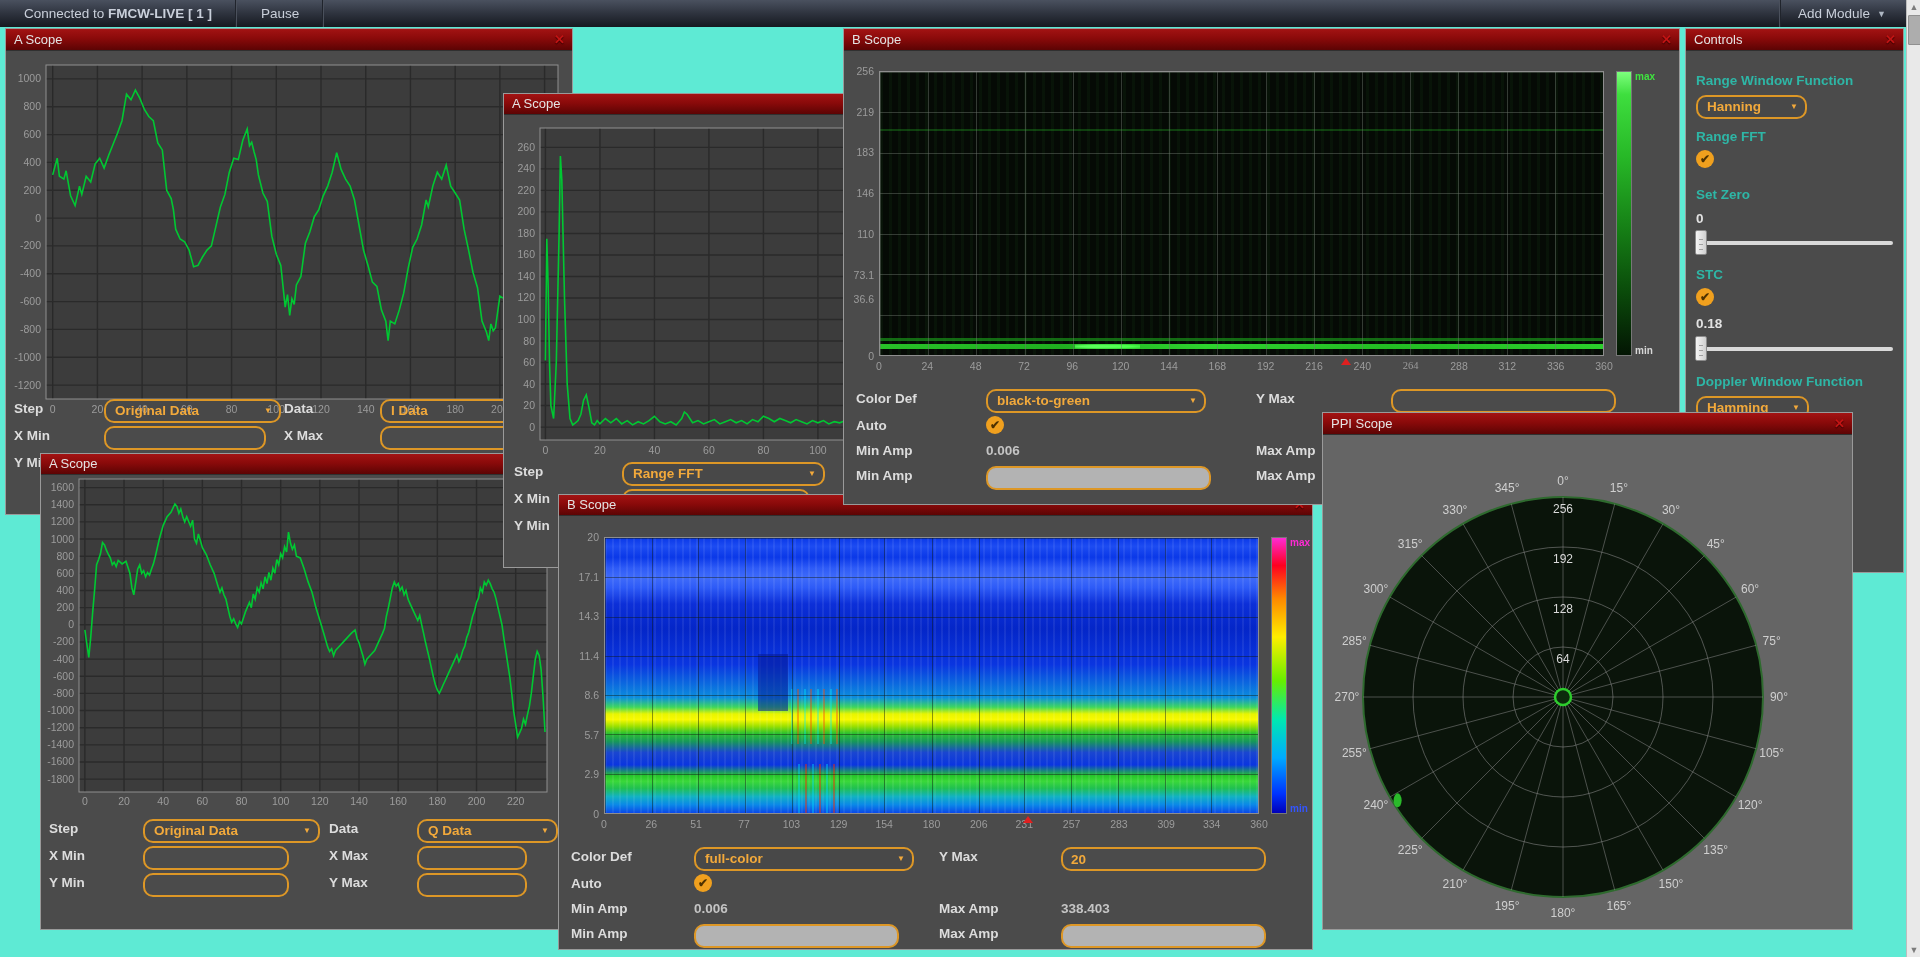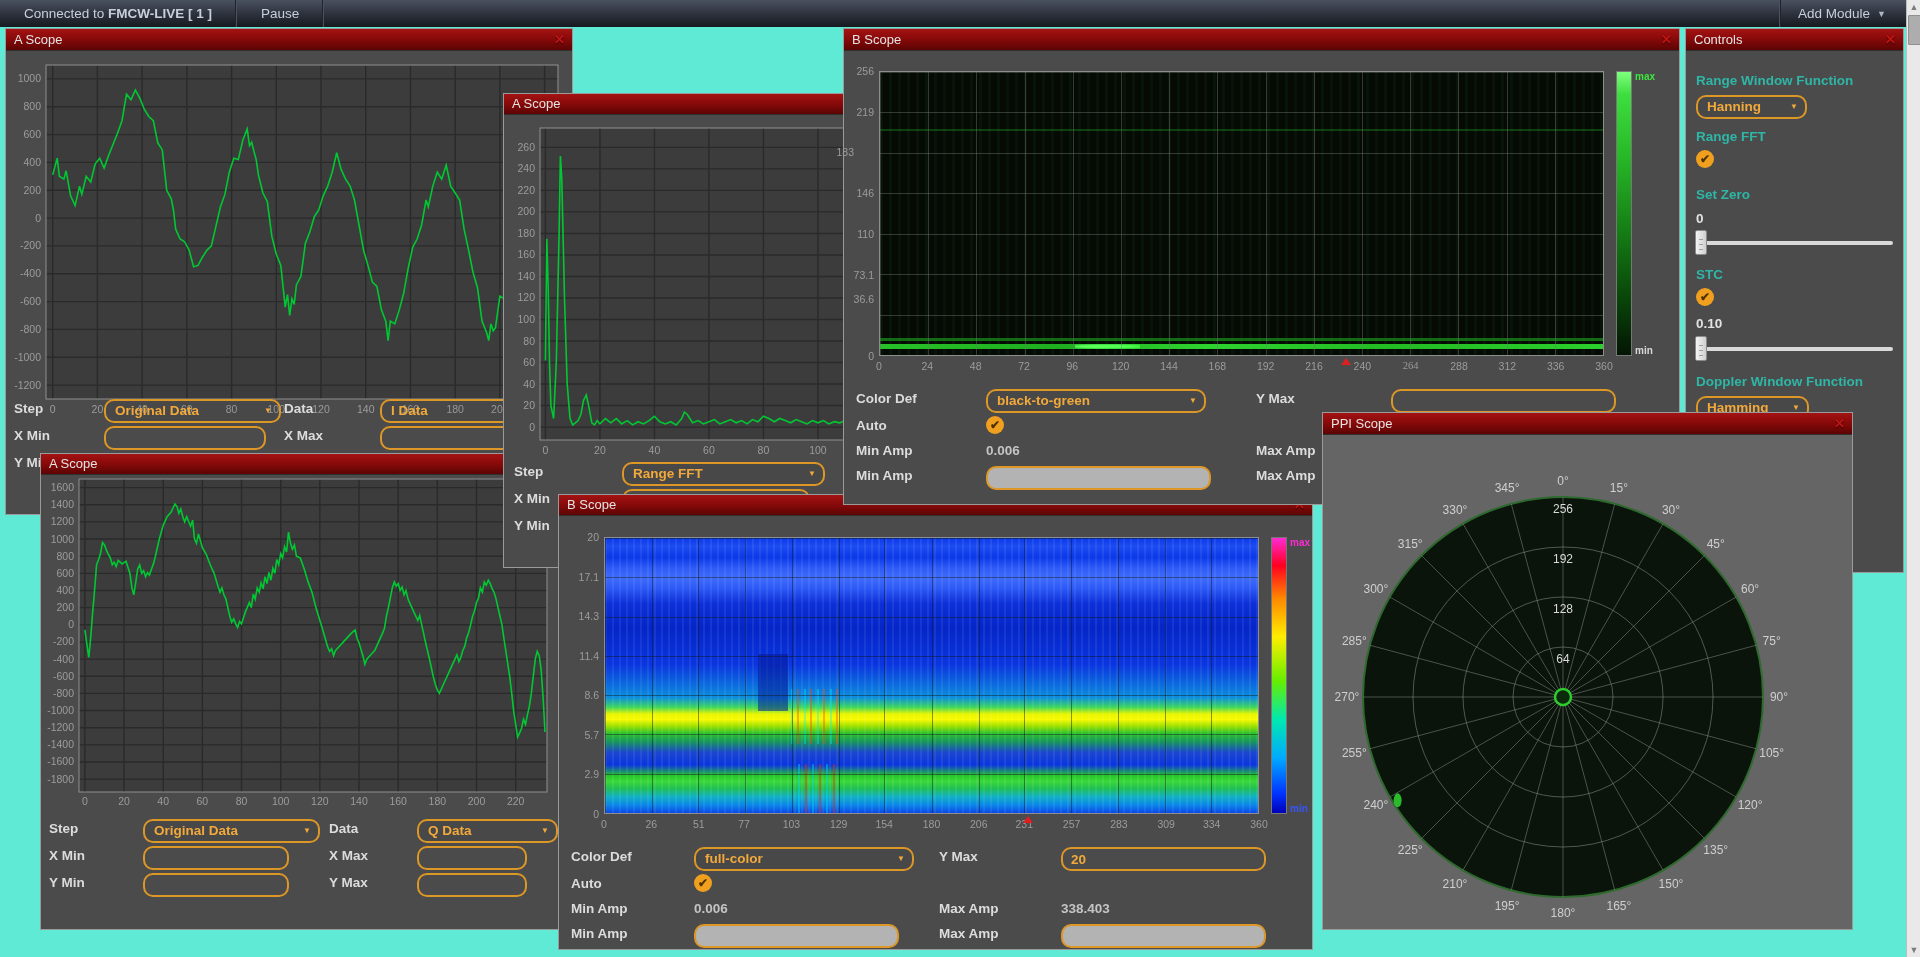--- a/index.html
+++ b/index.html
@@ -376,21 +376,21 @@
         <span class="tick" style="right: 705px; top: 14px;">20</span>
         <span class="tick" style="right: 705px; top: 53.5714px;">17.1</span>
         <span class="tick" style="right: 705px; top: 93.1429px;">14.3</span>
         <span class="tick" style="right: 705px; top: 132.714px;">11.4</span>
         <span class="tick" style="right: 705px; top: 172.286px;">8.6</span>
         <span class="tick" style="right: 705px; top: 211.857px;">5.7</span>
         <span class="tick" style="right: 705px; top: 251.429px;">2.9</span>
         <span class="tick" style="right: 705px; top: 291px;">0</span>
         <span class="tick" style="left: 35px; top: 301px; width: 20px; text-align: center;">0</span>
         <span class="tick" style="left: 82.3056px; top: 301px; width: 20px; text-align: center;">26</span>
-        <span class="tick" style="left: 134px; top: 301px; width: 20px; text-align: left;">51</span>
+        <span class="tick" style="left: 127px; top: 301px; width: 20px; text-align: center;">51</span>
         <span class="tick" style="left: 175.097px; top: 301px; width: 20px; text-align: center;">77</span>
         <span class="tick" style="left: 222.403px; top: 301px; width: 20px; text-align: center;">103</span>
         <span class="tick" style="left: 269.708px; top: 301px; width: 20px; text-align: center;">129</span>
         <span class="tick" style="left: 315.194px; top: 301px; width: 20px; text-align: center;">154</span>
         <span class="tick" style="left: 362.5px; top: 301px; width: 20px; text-align: center;">180</span>
         <span class="tick" style="left: 409.806px; top: 301px; width: 20px; text-align: center;">206</span>
         <span class="tick" style="left: 455.292px; top: 301px; width: 20px; text-align: center;">231</span>
         <span class="tick" style="left: 502.597px; top: 301px; width: 20px; text-align: center;">257</span>
         <span class="tick" style="left: 549.903px; top: 301px; width: 20px; text-align: center;">283</span>
         <span class="tick" style="left: 597.208px; top: 301px; width: 20px; text-align: center;">309</span>
@@ -451,21 +451,21 @@
           <div class="gridh" style="top: 14.2857%; background: rgba(110, 120, 110, 0.45);"></div>
           <div class="gridh" style="top: 28.5714%; background: rgba(110, 120, 110, 0.45);"></div>
           <div class="gridh" style="top: 42.8571%; background: rgba(110, 120, 110, 0.45);"></div>
           <div class="gridh" style="top: 57.1429%; background: rgba(110, 120, 110, 0.45);"></div>
           <div class="gridh" style="top: 71.4286%; background: rgba(110, 120, 110, 0.45);"></div>
           <div class="gridh" style="top: 85.7143%; background: rgba(110, 120, 110, 0.45);"></div>
           <div class="gridh" style="top: 100%; background: rgba(110, 120, 110, 0.45);"></div>
         </div>
         <span class="tick" style="right: 775px; top: 14px;">256</span>
         <span class="tick" style="right: 775px; top: 54.7143px;">219</span>
-        <span class="tick" style="right: 795px; top: 95.4286px;">183</span>
+        <span class="tick" style="right: 775px; top: 95.4286px;">183</span>
         <span class="tick" style="right: 775px; top: 136.143px;">146</span>
         <span class="tick" style="right: 775px; top: 176.857px;">110</span>
         <span class="tick" style="right: 775px; top: 217.571px;">73.1</span>
         <span class="tick" style="right: 775px; top: 242px;">36.6</span>
         <span class="tick" style="right: 775px; top: 299px;">0</span>
         <span class="tick" style="left: 25px; top: 309px; width: 20px; text-align: center;">0</span>
         <span class="tick" style="left: 73.3333px; top: 309px; width: 20px; text-align: center;">24</span>
         <span class="tick" style="left: 121.667px; top: 309px; width: 20px; text-align: center;">48</span>
         <span class="tick" style="left: 170px; top: 309px; width: 20px; text-align: center;">72</span>
         <span class="tick" style="left: 218.333px; top: 309px; width: 20px; text-align: center;">96</span>
@@ -513,21 +513,21 @@
     </div>
     <span class="tlbl" style="left:10px;top:100px">Range FFT</span>
     <div class="chk" style="left:10px;top:121px">✔</div>
     <span class="tlbl" style="left:10px;top:158px">Set Zero</span>
     <span class="val" style="left:10px;top:182px;color:#e2e2e2">0</span>
     <div class="sl-track" style="left:9px;top:212px;width:198px">
       <div class="sl-handle" style="left:0"></div>
     </div>
     <span class="tlbl" style="left:10px;top:238px">STC</span>
     <div class="chk" style="left:10px;top:259px">✔</div>
-    <span class="val" style="left:10px;top:287px;color:#e2e2e2">0.10</span>
+    <span class="val" style="left:10px;top:287px;color:#e2e2e2">0.18</span>
     <div class="sl-track" style="left:9px;top:318px;width:198px">
       <div class="sl-handle" style="left:0"></div>
     </div>
     <span class="tlbl" style="left:10px;top:345px">Doppler Window Function</span>
     <div class="dd" style="left:10px;top:367px;width:78px">
       <span>Hamming</span><span class="arr">▼</span>
     </div>
   </div>
 
   <div class="window" style="left:1322px;top:412px;width:531px;height:518px;z-index:6;background:#656565">

